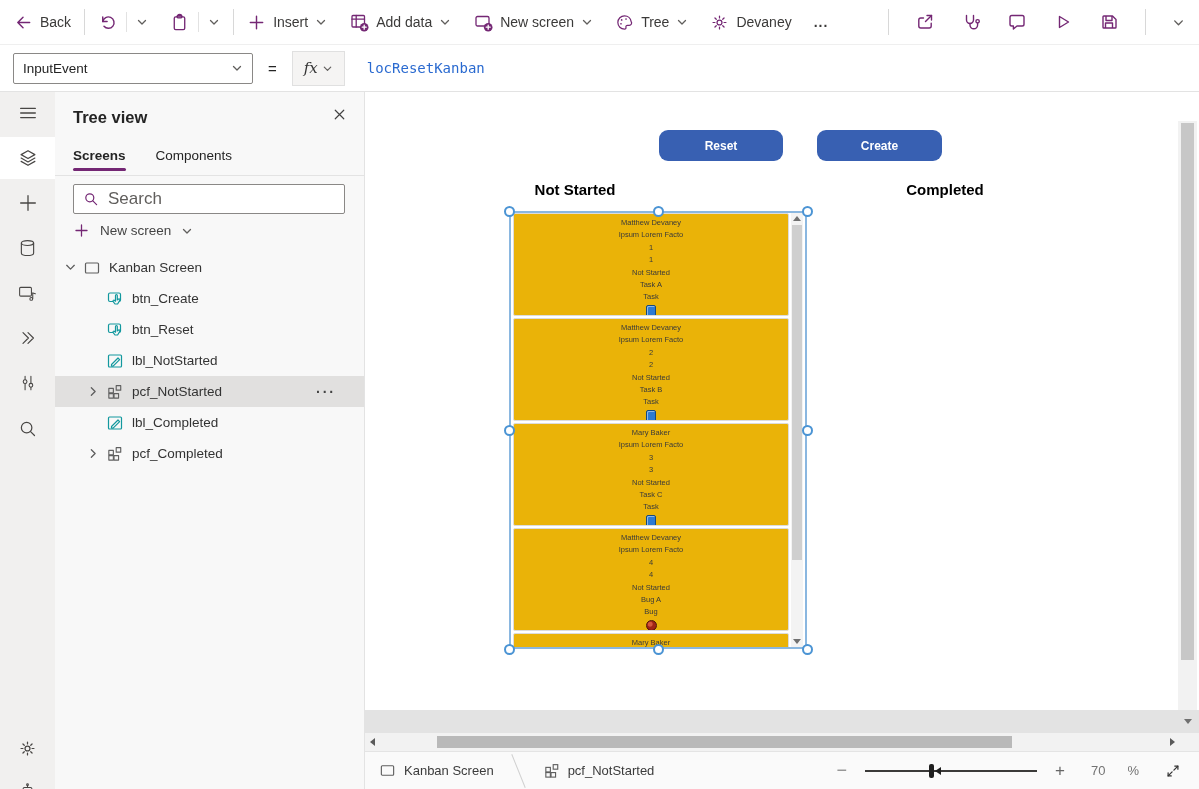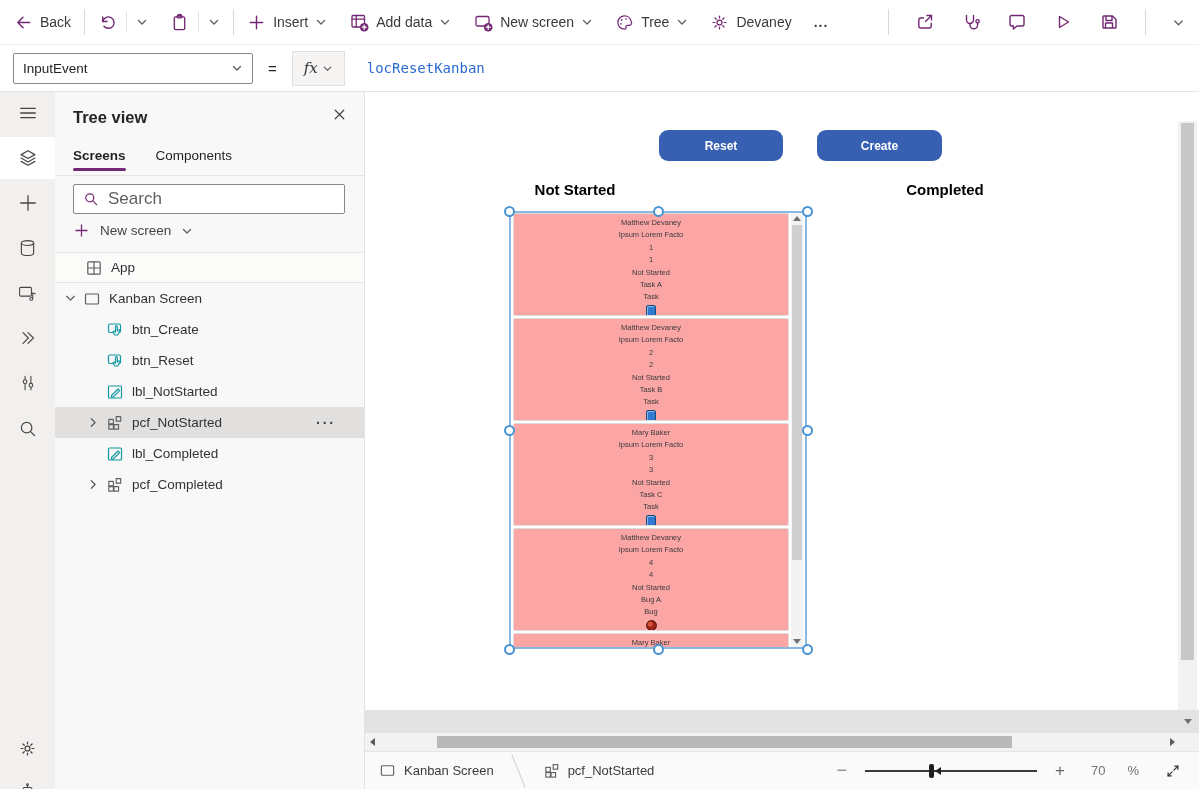--- a/index.html
+++ b/index.html
@@ -83,21 +83,21 @@
   .col-label{position:absolute;top:181px;font-size:15px;font-weight:700;color:#000;width:160px;text-align:center;}
   #lbl-notstarted{left:495px;}
   #lbl-completed{left:865px;}
 
   .sel-box{position:absolute;left:509px;top:211px;width:298px;height:438px;
            border:2px solid #8ab7e0;pointer-events:none;}
   .handle{position:absolute;width:11px;height:11px;border-radius:50%;background:#fff;
           border:2px solid #4b94d4;}
 
   #kanban-cards{position:absolute;left:511px;top:213px;width:280px;height:434px;overflow:hidden;}
-  .kcard{margin:0 2px 2px 2px;height:103px;background:#fca5a5;border:1px solid #dcdcdc;border-radius:2px;
+  .kcard{margin:0 2px 2px 2px;height:103px;background:#eab308;border:1px solid #dcdcdc;border-radius:2px;
          text-align:center;padding-top:3px;overflow:hidden;}
   .kline{font-size:7.5px;line-height:12.4px;color:#3a3a3a;}
   .task-ico{width:10px;height:12px;margin:1px auto 0;background:#2e7ad1;border:1px solid #15497e;
             border-radius:2px;box-shadow:inset 1px 1px 0 rgba(255,255,255,.45);}
   .bug-ico{width:11px;height:11px;margin:1px auto 0;border-radius:50%;border:1px solid #4d120a;
            background:radial-gradient(circle at 35% 35%, #d4543c 0 2px, #a02315 3px);}
 
   #kanban-scroll{position:absolute;left:791px;top:213px;width:12px;height:434px;background:#f3f3f3;}
   .kthumb{position:absolute;left:1px;top:12px;width:10px;height:335px;background:#cfcfcf;}
   .tri-up{width:0;height:0;border-left:4px solid transparent;border-right:4px solid transparent;
@@ -435,29 +435,20 @@
           </svg>
       </span>
       <span>New screen</span>
       <span class="chev">
         <svg width="12" height="12" viewBox="0 0 12 12" fill="none" stroke="currentColor" stroke-width="1.3" stroke-linecap="round" stroke-linejoin="round">
             <path d="M2.5 4.5 L6 8 l3.5-3.5"></path>
           </svg>
       </span>
     </div>
     <div class="tp-rows">
-        <div class="trow app" style="padding-left: 25px;">
-          <span class="ticon">
-            <svg width="18" height="18" viewBox="0 0 18 18" fill="none" stroke="#5f5f5f" stroke-width="1.2" stroke-linecap="round" stroke-linejoin="round">
-              <rect x="2.8" y="2.8" width="12.4" height="12.4" rx="1"></rect>
-              <path d="M9 2.8 V15.2 M2.8 9 H15.2"></path>
-            </svg>
-          </span>
-          <span>App</span>
-        </div>
         <div class="trow" style="padding-left: 7px;">
           <span class="chev-slot">
             <svg width="13" height="13" viewBox="0 0 12 12" fill="none" stroke="#5e5e5e" stroke-width="1.2" stroke-linecap="round" stroke-linejoin="round">
               <path d="M2.5 4 L6 7.5 9.5 4"></path>
             </svg>
           </span>
           <span class="ticon">
             <svg width="18" height="18" viewBox="0 0 18 18" fill="none" stroke="#5f5f5f" stroke-width="1.2" stroke-linecap="round" stroke-linejoin="round">
               <rect x="2.5" y="4" width="13" height="10" rx="1"></rect>
             </svg>

